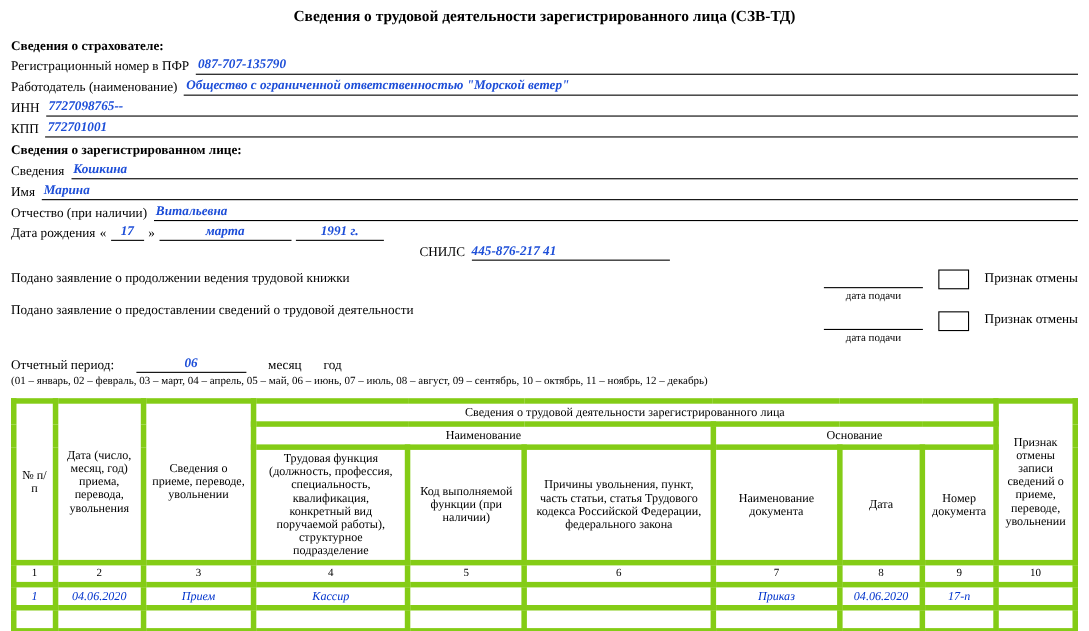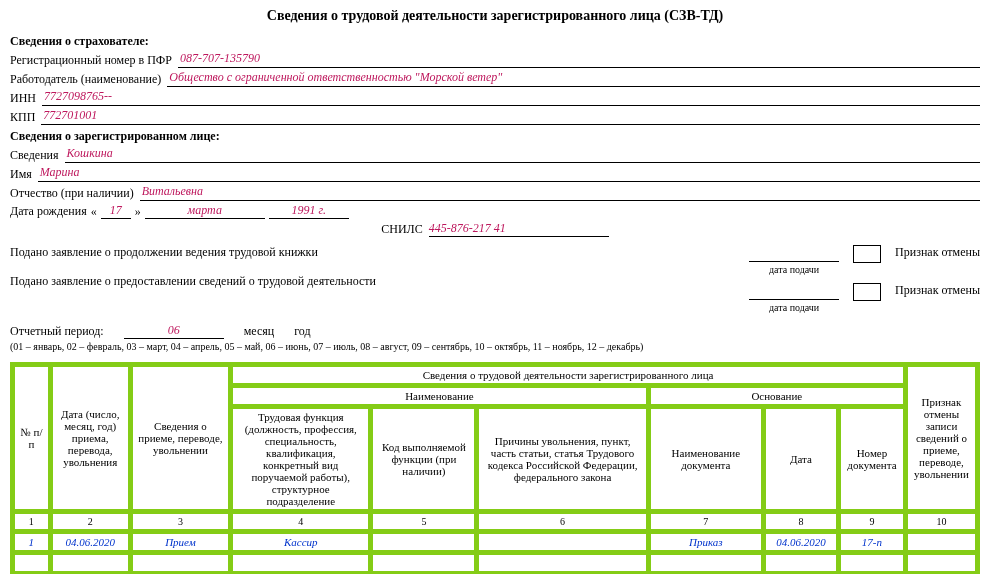--- a/index.html
+++ b/index.html
@@ -32,22 +32,23 @@
   .field-label {
     white-space: nowrap;
   }
   .underline {
     border-bottom: 1px solid #000;
     flex: 1;
     min-height: 16px;
     padding: 0 2px;
   }
   .blue-italic {
-    color: #be185d;
+    color: #1d4ed8;
     font-style: italic;
+    font-weight: bold;
   }
   .date-inline {
     display: flex;
     align-items: flex-end;
     gap: 4px;
   }
   .u-small {
     border-bottom: 1px solid #000;
     display: inline-block;
     text-align: center;

